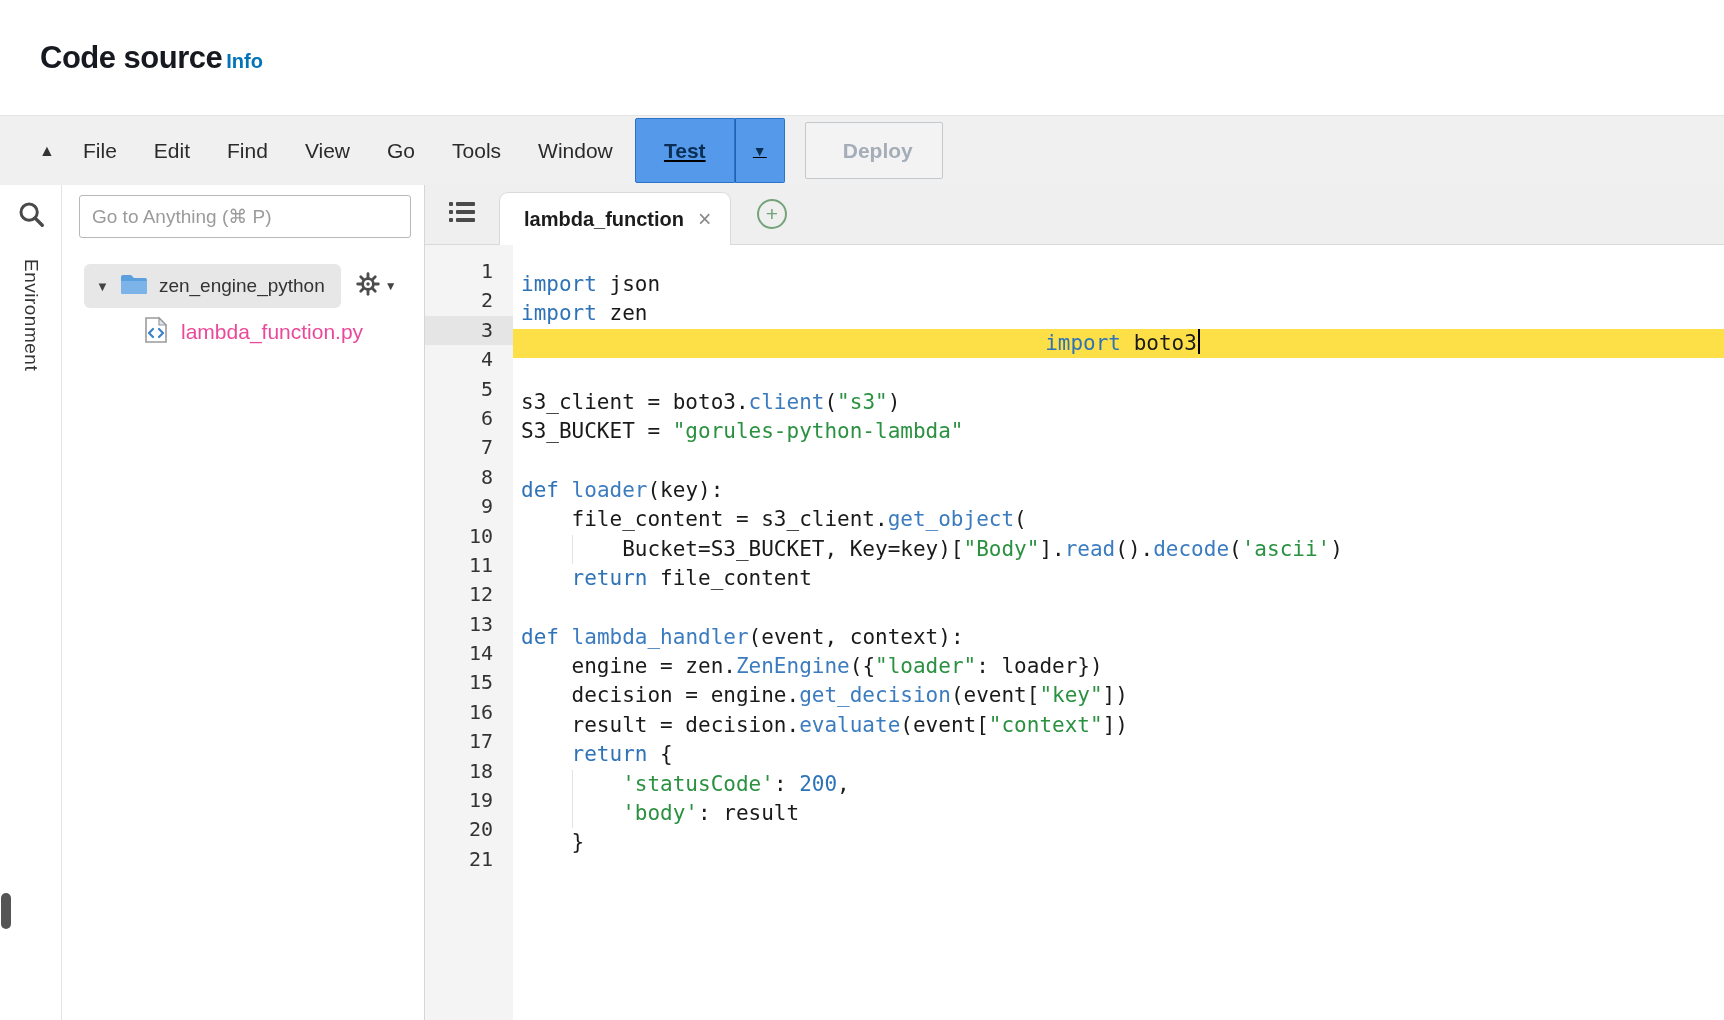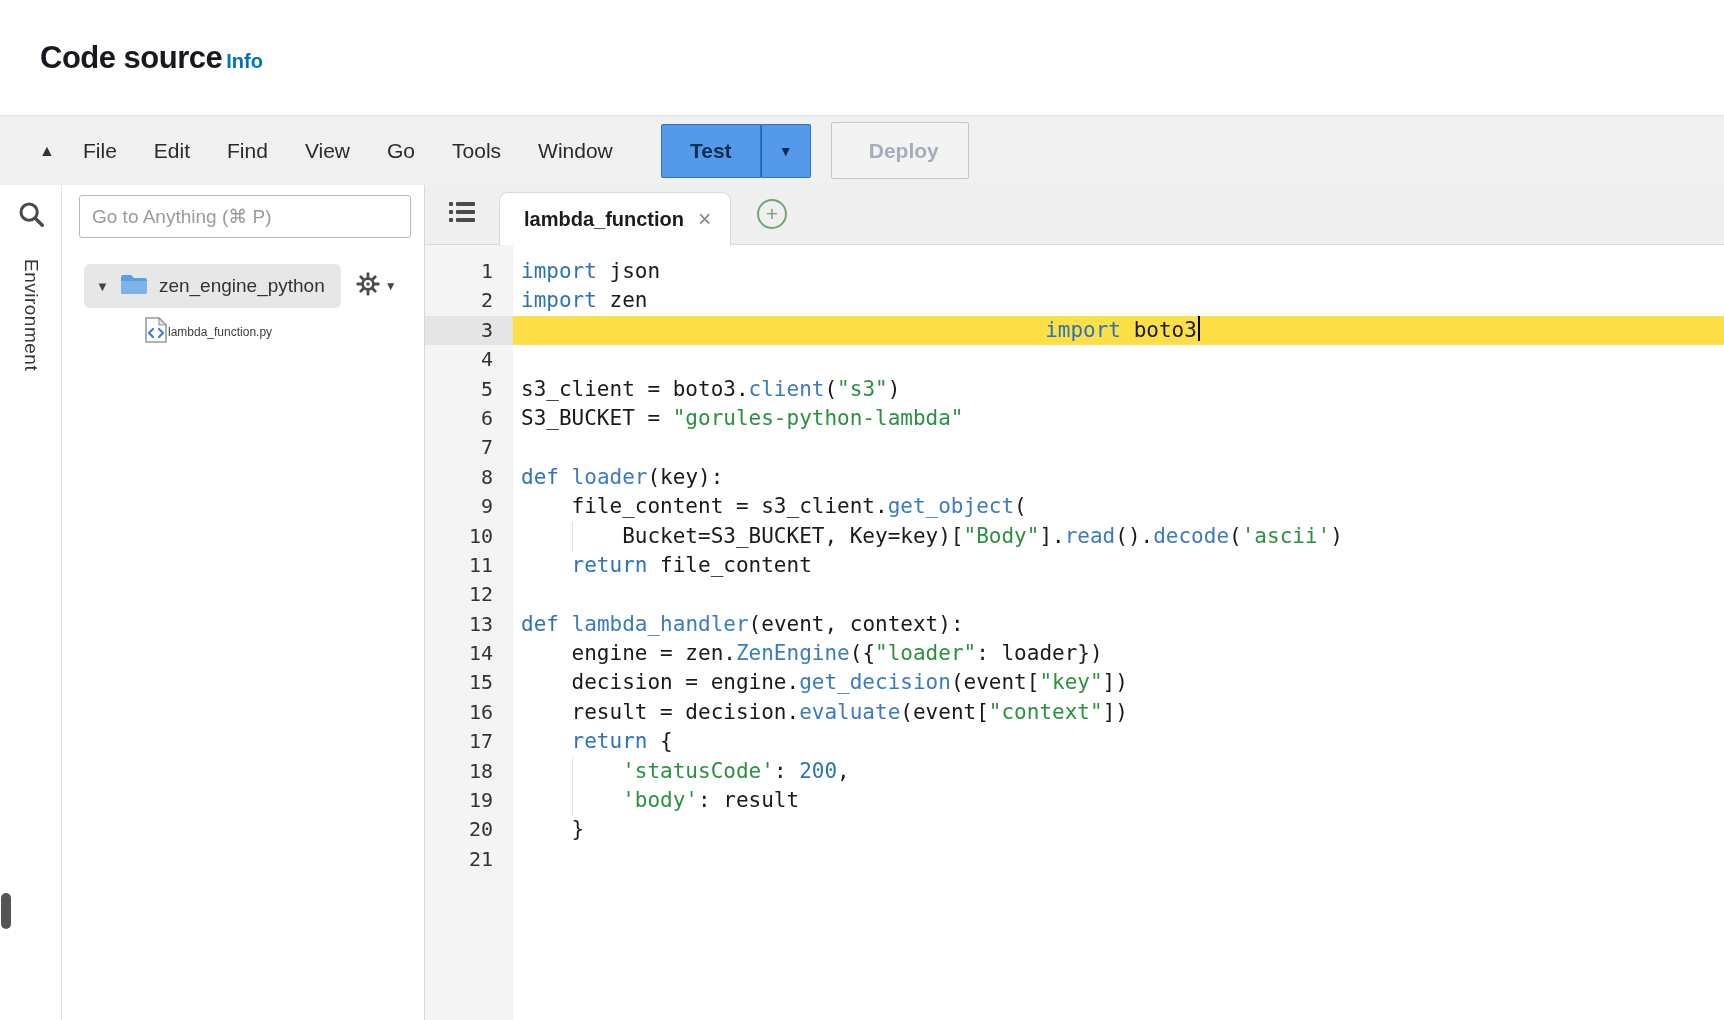--- a/index.html
+++ b/index.html
@@ -9,21 +9,21 @@
 
   
   .header { height:115px; display:flex; align-items:center; padding-left:40px; gap:4px; background:#fff; }
   .page-title { font-size:31px; font-weight:bold; color:#16191f; letter-spacing:-0.5px; }
   .info-link { font-size:20px; font-weight:bold; color:#0073bb; position:relative; top:4px; cursor:pointer; }
 
   
   .menubar { height:70px; background:#f0f0f1; border-top:1px solid #e4e4e4; display:flex; align-items:center; padding-left:26px; }
   .collapse-btn { width:42px; text-align:center; font-size:16px; color:#333; cursor:pointer; }
   .menu-item { font-size:21px; color:#2b2b2b; padding:10px 15px; margin-right:7px; cursor:pointer; }
-  .btn-group { display:flex; margin-left:26px; height:54px; }
+  .btn-group { display:flex; height:65px;text-decoration:underline; }
   .btn-test { background:#5499ea; border:1px solid #2a73c8; color:#0b2e55; font-weight:bold; font-size:21px;
               width:100px; display:flex; align-items:center; justify-content:center; border-radius:2px 0 0 2px; cursor:pointer; }
   .btn-test-arrow { background:#5499ea; border:1px solid #2a73c8; border-left:1px solid #1f62b2; width:50px;
               display:flex; align-items:center; justify-content:center; color:#0b2e55; font-size:14px; border-radius:0 2px 2px 0; cursor:pointer; }
   .btn-deploy { margin-left:20px; background:#f3f3f4; border:1px solid #c3c8cd; color:#a4adb8; font-weight:bold; font-size:21px;
               width:138px; height:57px; display:flex; align-items:center; justify-content:center; border-radius:2px;padding-left:8px; }
 
   
   .workspace { flex:1; display:flex; min-height:0; }
   .iconbar { width:62px; background:#fff; border-right:1px solid #e4e4e4; display:flex; flex-direction:column; align-items:center; padding-top:14px; }
@@ -35,39 +35,39 @@
                 font-size:19px; padding:0 12px; color:#333; font-family:"Liberation Sans",sans-serif; outline:none; }
   .goto-input::placeholder { color:#9b9b9b; }
   .tree { margin-top:26px; }
   .tree-row-folder { display:flex; align-items:center; margin-left:22px; height:44px; }
   .row-pill { display:flex; align-items:center; background:#e7e7e7; border-radius:6px; height:44px; padding:0 16px 0 12px; cursor:pointer; }
   .tree-caret { font-size:13px; color:#444; margin-right:11px; }
   .folder-label { font-size:19px; color:#333; margin-left:11px; white-space:nowrap; overflow:hidden; text-overflow:ellipsis; max-width:196px; }
   .gear-wrap { display:flex; align-items:center; margin-left:14px; cursor:pointer; }
   .gear-caret { font-size:12px; color:#444; margin-left:4px; }
   .tree-row-file { display:flex; align-items:center; margin-left:82px; height:40px; margin-top:4px; cursor:pointer; }
-  .file-label { font-size:12px; color:#404040; }
+  .file-label { font-size:21px; color:#ec4899; margin-left:13px; }
 
   
   .editor-pane { flex:1; display:flex; flex-direction:column; min-width:0; }
   .tabstrip { height:60px; background:#efefef; border-bottom:1px solid #d9d9d9; display:flex; align-items:flex-end; padding-left:14px; }
   .tablist-btn { margin:0 22px 15px 8px; cursor:pointer; }
   .tab { height:53px; background:#fff; border:1px solid #d9d9d9; border-bottom:none; border-radius:9px 9px 0 0;
          display:flex; align-items:center; padding:0 16px 0 24px; margin-bottom:-1px; z-index:2; min-width:232px; cursor:pointer; }
   .tab-title { font-size:20px; font-weight:bold; color:#1c1c1c; }
   .tab-close { font-size:23px; color:#8a8a8a; margin-left:14px; line-height:1; cursor:pointer; }
   .plus-btn { width:30px; height:30px; border:2px solid #74a379; border-radius:50%; color:#74a379; font-size:21px;
               display:flex; align-items:center; justify-content:center; margin:0 0 15px 26px; cursor:pointer; }
 
   .editor-body { flex:1; display:flex; background:#fff; overflow:hidden; }
   .gutter { width:88px; background:#f4f4f4; padding-top:12px; flex:none; }
   .gutter-cell { height:29.4px; line-height:29.4px; text-align:right; padding-right:20px;
                  font-family:"DejaVu Sans Mono",monospace; font-size:20px; color:#333; }
   .gutter-cell.active { background:#e5e5e5; }
-  .code-area { flex:1; padding-top:12px; min-width:0; }
+  .code-area { flex:1; padding-top:12px; min-width:0;margin-top:13px; }
   .code-line { height:29.4px; line-height:29.4px; white-space:pre; font-family:"DejaVu Sans Mono",monospace;
                font-size:21px; color:#1a1a1a; padding-left:8px; position:relative; }
   .code-line.active { background:#fde047;text-align:center; }
   .tok-kw { color:#2e73b8; }
   .tok-fn { color:#3b7bbf; }
   .tok-str { color:#2a9140; }
   .tok-num { color:#2e73b8; }
   .tok-pl { color:#1a1a1a; }
   .indent-guide { position:absolute; top:0; bottom:0; width:1px; background:#e3e3e3; }
   .cursor { display:inline-block; width:2px; height:25px; background:#000; vertical-align:middle; margin-left:1px; position:relative; top:-2px; }

